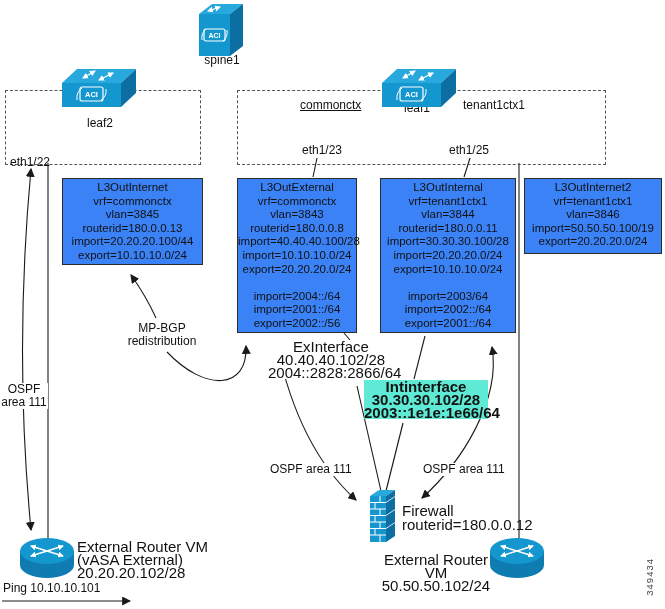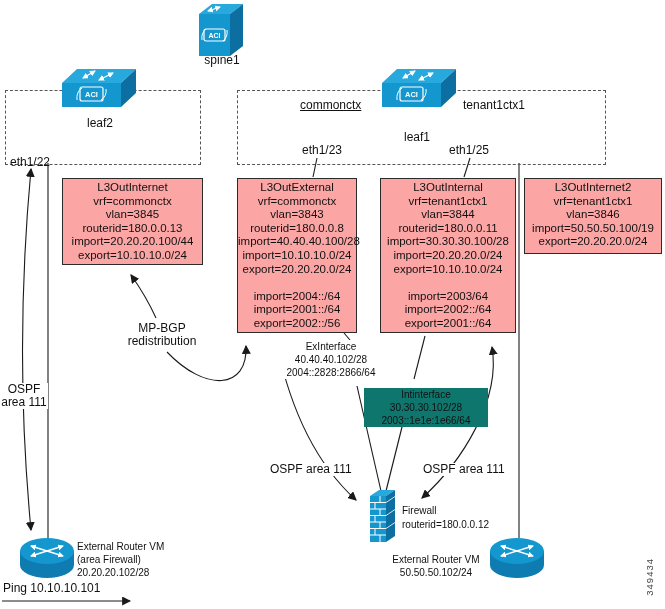--- a/index.html
+++ b/index.html
@@ -1,25 +1,25 @@
 <!DOCTYPE html>
 <html><head>
 <meta charset="utf-8">
 <style>
   html,body{margin:0;padding:0;background:#fff;}
   #stage{position:relative;width:665px;height:609px;background:#fff;
          font-family:"Liberation Sans",sans-serif;color:#111;overflow:hidden;}
   #wires{position:absolute;left:0;top:0;z-index:1;}
   .dashedbox{position:absolute;border:1px dashed #555;z-index:2;background:transparent;}
-  .l3box{position:absolute;background:#fca5a5;border:1px solid #2b2b2b;font-size:11.5px;
+  .l3box{position:absolute;background:#3b82f6;border:1px solid #2b2b2b;font-size:11.5px;
          line-height:13.6px;text-align:center;padding-top:2px;box-sizing:border-box;z-index:4;}
   .l3box .gap{height:13.6px;}
   .lbl{position:absolute;font-size:12px;line-height:13px;white-space:nowrap;z-index:5;}
   .lbl.c{text-align:center;white-space:normal;}
-  .sm{font-size:10px;}
+  .sm{font-size:15px;}
   .icon{position:absolute;z-index:6;}
   .figno{position:absolute;left:644px;top:558px;writing-mode:vertical-rl;
          transform:rotate(180deg);font-size:9.5px;color:#444;letter-spacing:1px;z-index:5;}
 </style>
 </head>
 <body>
 
 <div id="stage">
 
   <svg id="wires" width="665" height="609">
@@ -164,21 +164,21 @@
     <svg width="54" height="44" viewBox="0 0 54 44">
       <path d="M0 15 V29 A27 13 0 0 0 54 29 V15 Z" fill="#0e7cb0"></path>
       <ellipse cx="27" cy="15" rx="27" ry="13" fill="#1496cf"></ellipse>
       <path d="M11 20 L43 10" stroke="#fff" stroke-width="1.5" marker-start="url(#wah)" marker-end="url(#wah)"></path>
       <path d="M11 10 L43 20" stroke="#fff" stroke-width="1.5" marker-start="url(#wah)" marker-end="url(#wah)"></path>
     </svg>
   </div>
 
   <div class="lbl c" style="left:197px;top:54px;width:50px;"><span>spine1</span></div>
   <div class="lbl c" style="left:75px;top:117px;width:50px;"><span>leaf2</span></div>
-  <div class="lbl c" style="left:392px;top:131px;width:50px;"><span>leaf1</span></div>
+  <div class="lbl c" style="left:392px;top:102px;width:50px;"><span>leaf1</span></div>
   <div class="lbl" style="left:300px;top:99px;text-decoration:underline;"><span>commonctx</span></div>
   <div class="lbl" style="left:463px;top:99px;"><span>tenant1ctx1</span></div>
   <div class="lbl" style="left:10px;top:156px;"><span>eth1/22</span></div>
   <div class="lbl" style="left:302px;top:144px;"><span>eth1/23</span></div>
   <div class="lbl" style="left:449px;top:144px;"><span>eth1/25</span></div>
 
   <div class="lbl c" style="left:113px;top:322px;width:98px;">
     <div>MP-BGP</div>
     <div>redistribution</div>
   </div>
@@ -187,37 +187,37 @@
     <div>OSPF</div>
     <div>area 111</div>
   </div>
 
   <div class="lbl c sm" style="left:268px;top:340px;width:126px;background:#fff;">
     <div>ExInterface</div>
     <div>40.40.40.102/28</div>
     <div>2004::2828:2866/64</div>
   </div>
 
-  <div class="lbl c sm" style="left:364px;top:388px;width:124px;background:#0f766e;">
+  <div class="lbl c sm" style="left:364px;top:380px;width:124px;background:#5eead4;font-weight:bold;">
     <div>Intinterface</div>
     <div>30.30.30.102/28</div>
     <div>2003::1e1e:1e66/64</div>
   </div>
 
   <div class="lbl" style="left:270px;top:463px;background:#fff;"><span>OSPF area 111</span></div>
   <div class="lbl" style="left:423px;top:463px;background:#fff;"><span>OSPF area 111</span></div>
 
   <div class="lbl sm" style="left:402px;top:504px;line-height:14px;">
     <div>Firewall</div>
     <div>routerid=180.0.0.12</div>
   </div>
 
   <div class="lbl sm" style="left:77px;top:540px;line-height:13px;">
     <div>External Router VM</div>
-    <div>(area Firewall)</div>
+    <div>(vASA External)</div>
     <div>20.20.20.102/28</div>
   </div>
 
   <div class="lbl c sm" style="left:380px;top:553px;width:112px;line-height:13px;">
     <div>External Router VM</div>
     <div>50.50.50.102/24</div>
   </div>
 
   <div class="lbl" style="left:3px;top:582px;"><span>Ping 10.10.10.101</span></div>
 

